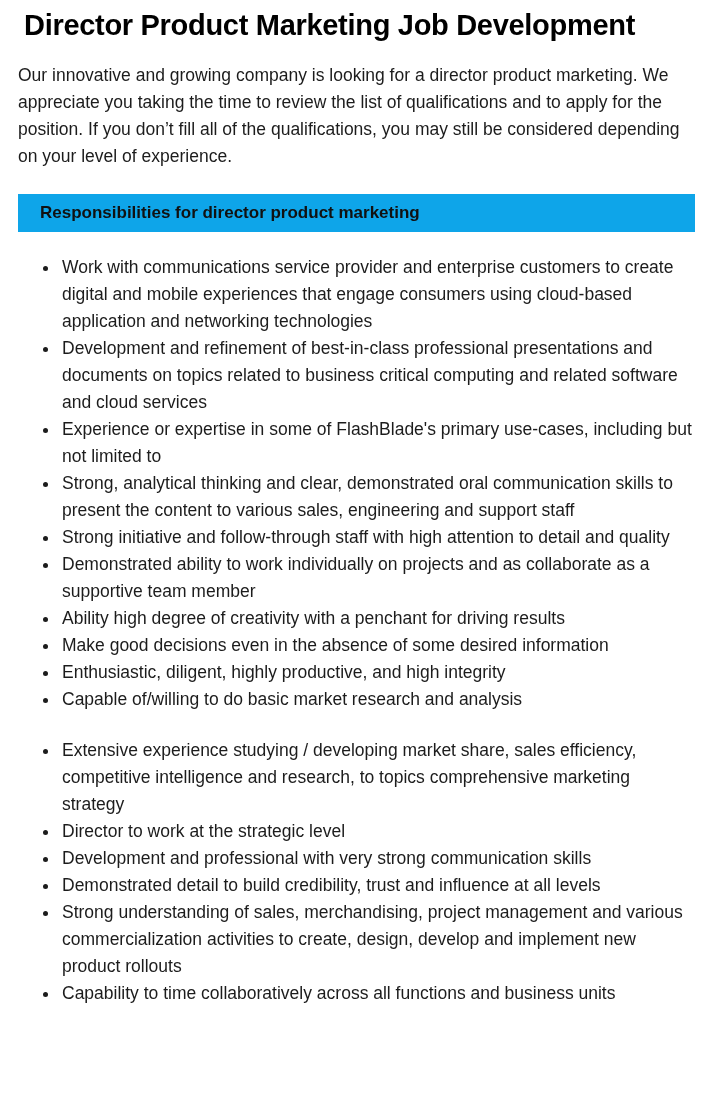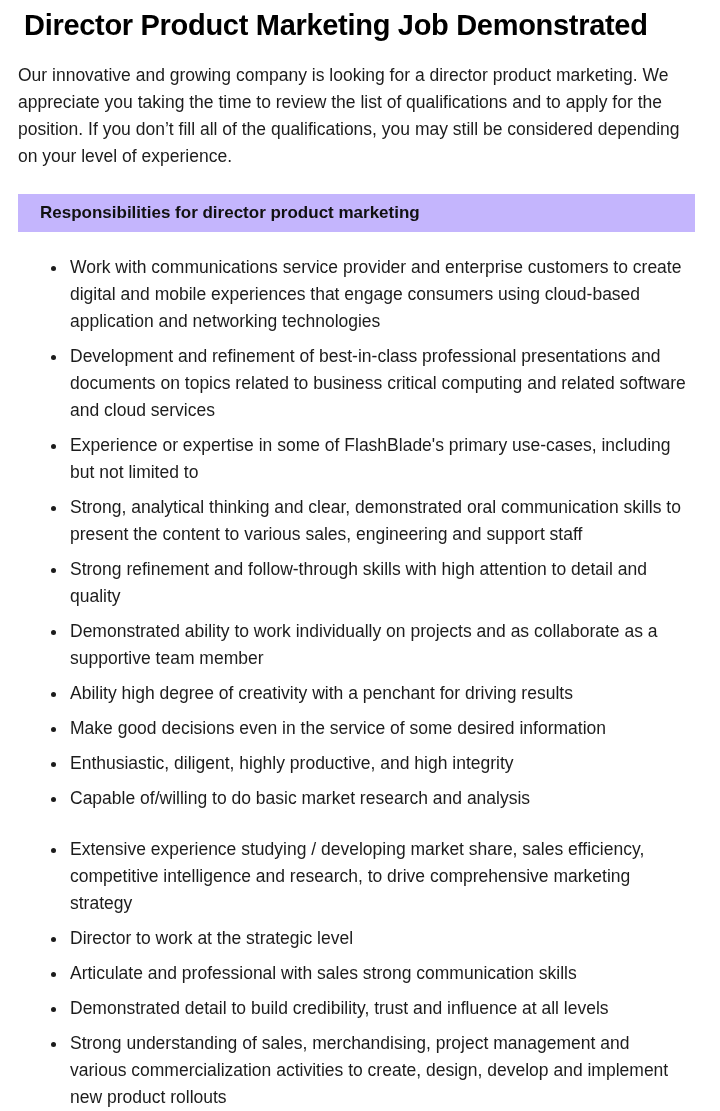--- a/index.html
+++ b/index.html
@@ -16,66 +16,66 @@
   h1.title {
     margin: 4px 0 20px 6px;
     font-size: 29px;
     line-height: 34px;
     letter-spacing: -0.3px;
     font-weight: 700;
     color: #000000;
   }
   p.intro { margin: 0 0 24px 0; }
   .section-bar {
-    background: #c4b5fd;
+    background: #0ea5e9;
     padding: 7px 10px 7px 22px;
     font-weight: 700;
     font-size: 17px;
     line-height: 24px;
     color: #111111;
   }
   ul.bullets {
     list-style: disc;
     margin: 22px 0 24px 0;
     padding: 0 0 0 42px;
   }
-  ul.bullets li { padding-left: 2px; margin: 8px; }
+  ul.bullets li { padding-left: 2px; margin: 0; }
   ul.bullets li::marker { color: #1c1c1c; }
 </style>
 </head>
 <body>
 
 <div class="page">
 
-  <h1 class="title">Director Product Marketing Job Demonstrated</h1>
+  <h1 class="title">Director Product Marketing Job Development</h1>
 
   <p class="intro">Our innovative and growing company is looking for a director product marketing. We appreciate you taking the time to review the list of qualifications and to apply for the position. If you don’t fill all of the qualifications, you may still be considered depending on your level of experience.</p>
 
   <section>
     <div class="section-bar">
       <span>Responsibilities for director product marketing</span>
     </div>
     <ul class="bullets">
       <li>Work with communications service provider and enterprise customers to create digital and mobile experiences that engage consumers using cloud-based application and networking technologies</li>
       <li>Development and refinement of best-in-class professional presentations and documents on topics related to business critical computing and related software and cloud services</li>
       <li>Experience or expertise in some of FlashBlade's primary use-cases, including but not limited to</li>
       <li>Strong, analytical thinking and clear, demonstrated oral communication skills to present the content to various sales, engineering and support staff</li>
-      <li>Strong refinement and follow-through skills with high attention to detail and quality</li>
+      <li>Strong initiative and follow-through staff with high attention to detail and quality</li>
       <li>Demonstrated ability to work individually on projects and as collaborate as a supportive team member</li>
       <li>Ability high degree of creativity with a penchant for driving results</li>
-      <li>Make good decisions even in the service of some desired information</li>
+      <li>Make good decisions even in the absence of some desired information</li>
       <li>Enthusiastic, diligent, highly productive, and high integrity</li>
       <li>Capable of/willing to do basic market research and analysis</li>
     </ul>
   </section>
 
   <section>
     <ul class="bullets">
-      <li>Extensive experience studying / developing market share, sales efficiency, competitive intelligence and research, to drive comprehensive marketing strategy</li>
+      <li>Extensive experience studying / developing market share, sales efficiency, competitive intelligence and research, to topics comprehensive marketing strategy</li>
       <li>Director to work at the strategic level</li>
-      <li>Articulate and professional with sales strong communication skills</li>
+      <li>Development and professional with very strong communication skills</li>
       <li>Demonstrated detail to build credibility, trust and influence at all levels</li>
       <li>Strong understanding of sales, merchandising, project management and various commercialization activities to create, design, develop and implement new product rollouts</li>
       <li>Capability to time collaboratively across all functions and business units</li>
     </ul>
   </section>
 
 </div>
 
 </body></html>

